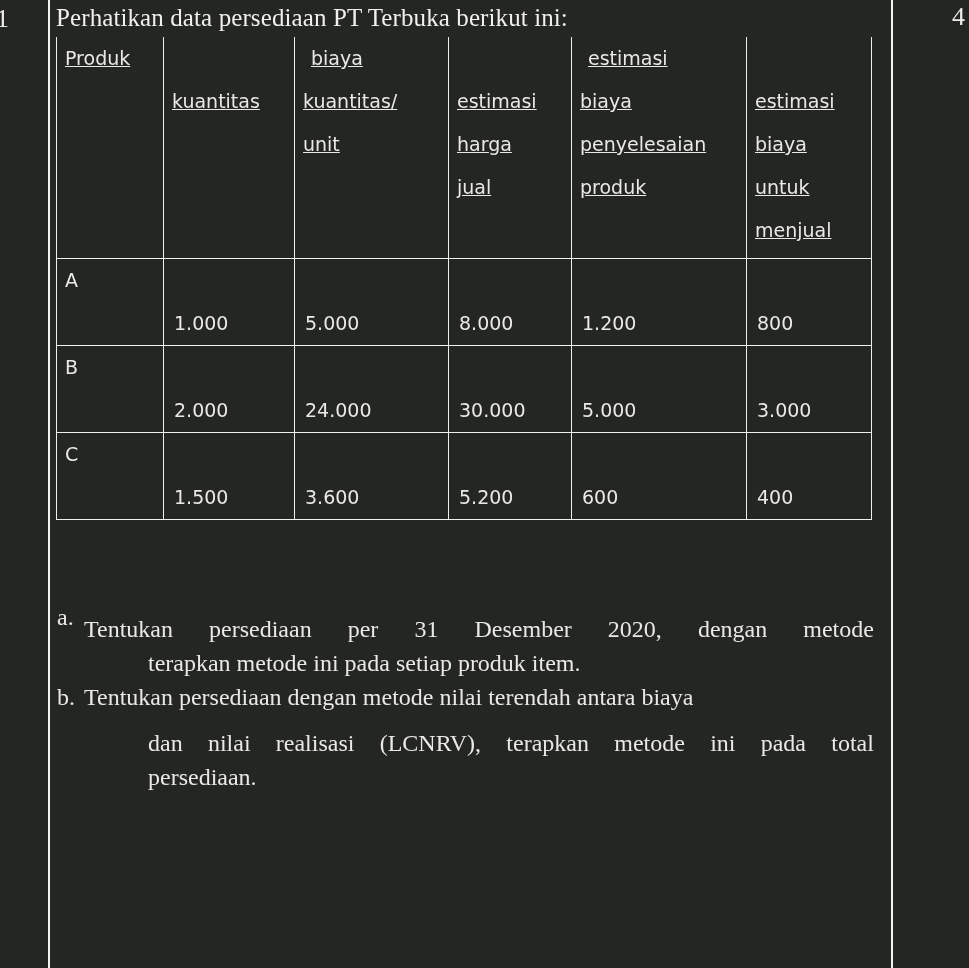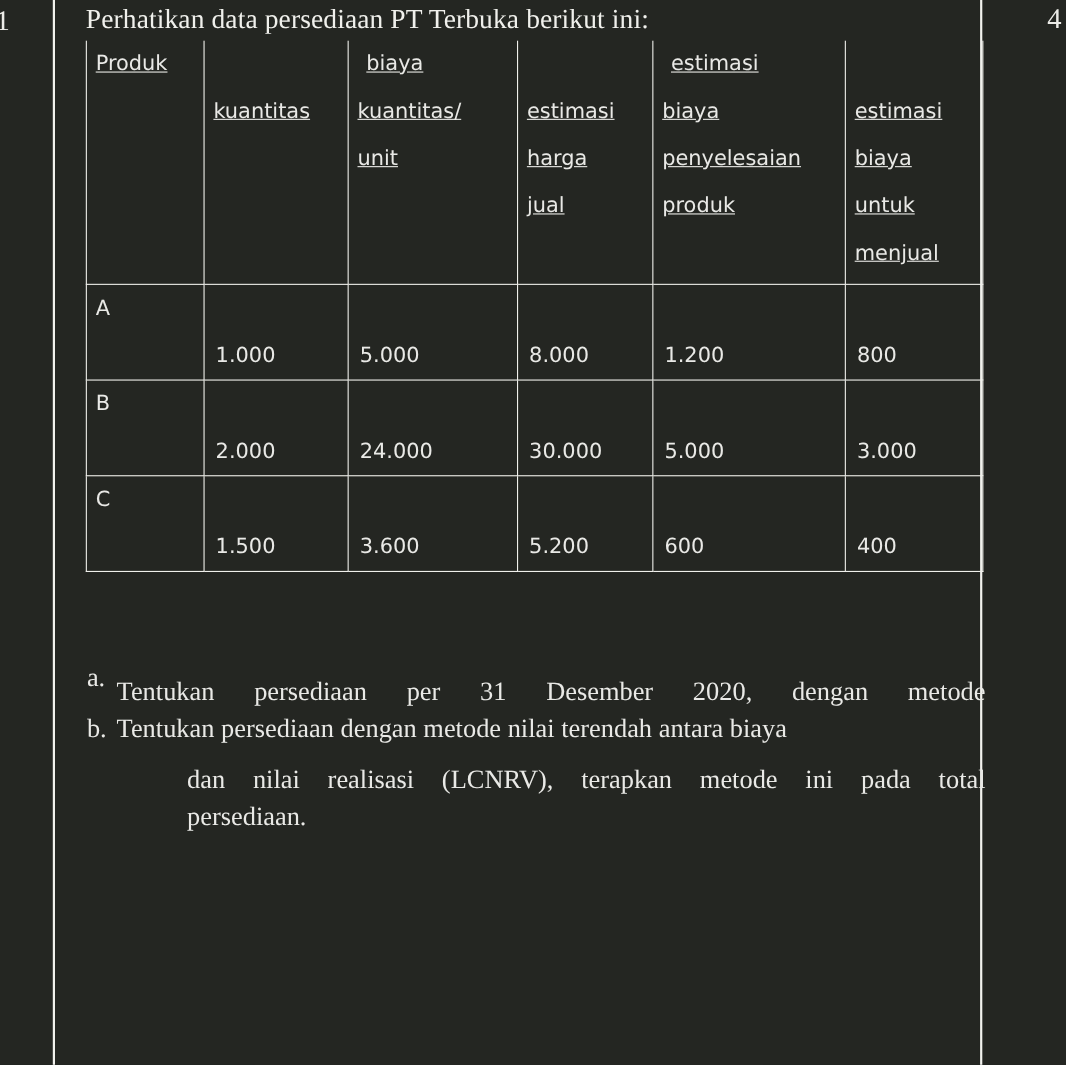--- a/index.html
+++ b/index.html
@@ -34,21 +34,21 @@
     font-size: 26px;
     line-height: 1;
     color: #ecece8;
   }
   .margin-num.left-num  { left: -4px;  top: 6px; }
   .margin-num.right-num { left: 952px; top: 4px; }
 
   
   .content {
     position: absolute;
-    left: 78px;
+    left: 56px;
     top: 0;
     width: 826px;
     height: 800px;
   }
 
   .doc-title {
     font-family: "Liberation Serif", serif;
     font-size: 25px;
     line-height: 1.18;
     letter-spacing: 0.1px;
@@ -339,20 +339,21 @@
         <span class="ql just">
           <span>Tentukan</span>
           <span>persediaan</span>
           <span>per</span>
           <span>31</span>
           <span>Desember</span>
           <span>2020,</span>
           <span>dengan</span>
           <span>metode</span>
         </span>
+        <span class="ql indent">terapkan metode ini pada setiap produk item.</span>
       </div>
     </div>
 
     <div class="qitem">
       <div class="qmarker">b.</div>
       <div class="qbody">
         <span class="ql">Tentukan persediaan dengan metode nilai terendah antara biaya</span>
         <span class="ql just indent">
           <span>dan</span>
           <span>nilai</span>

